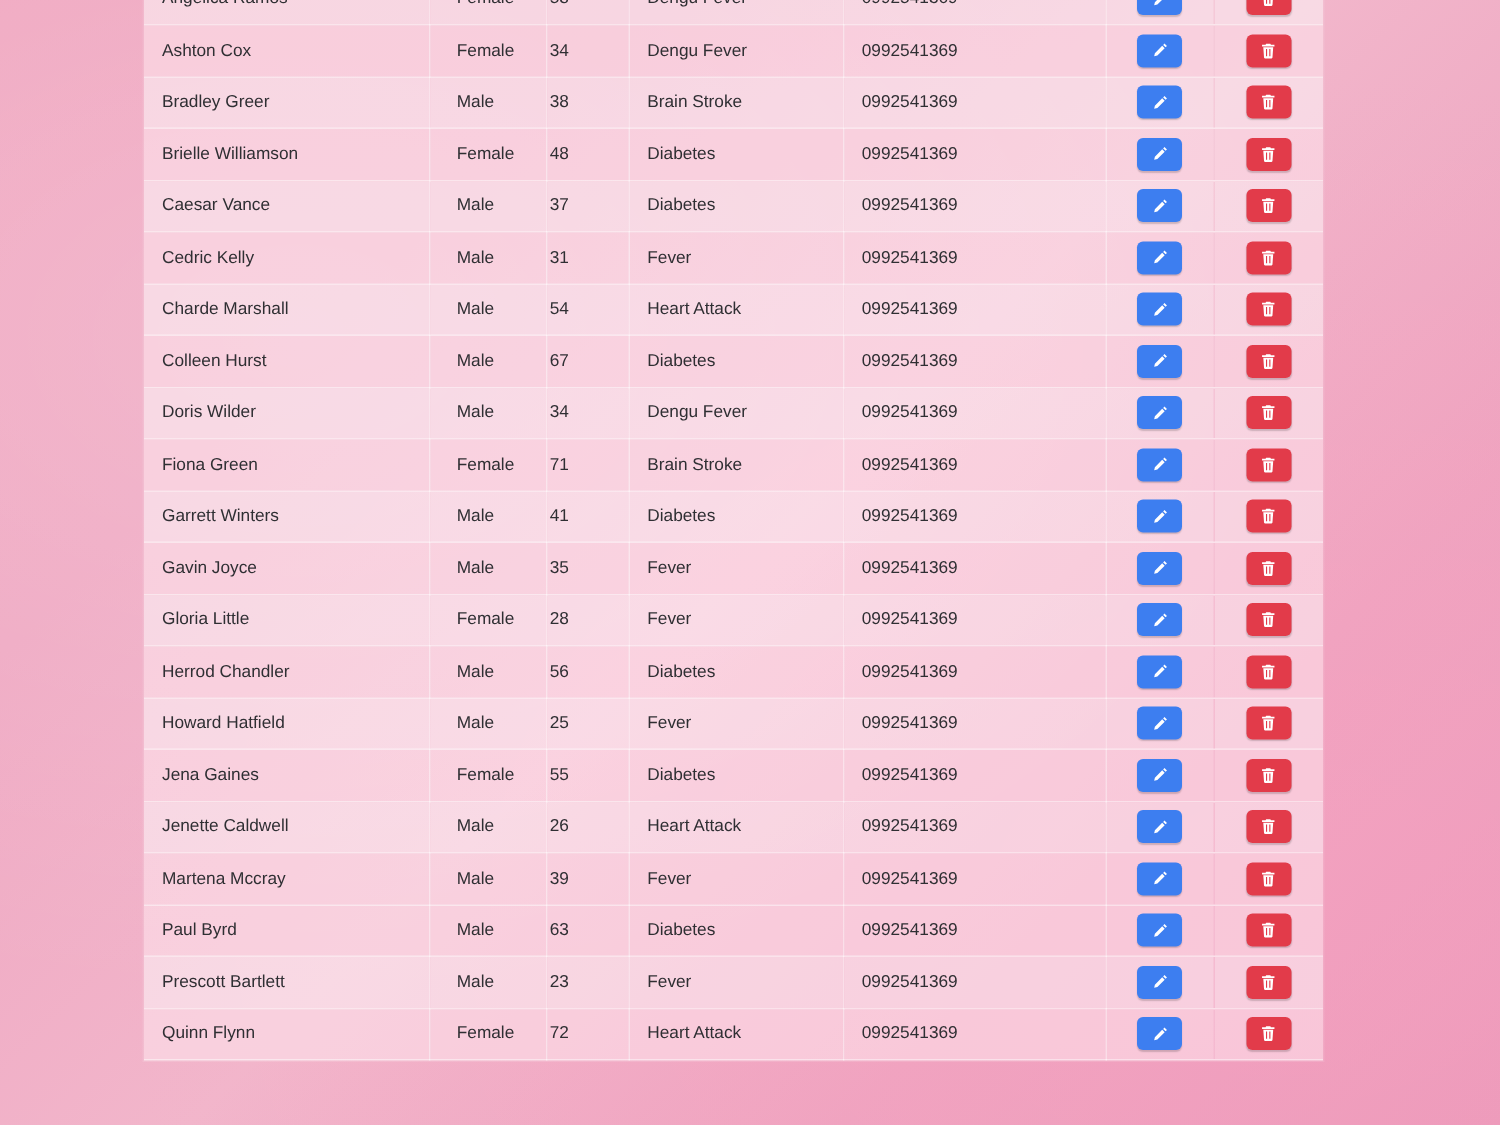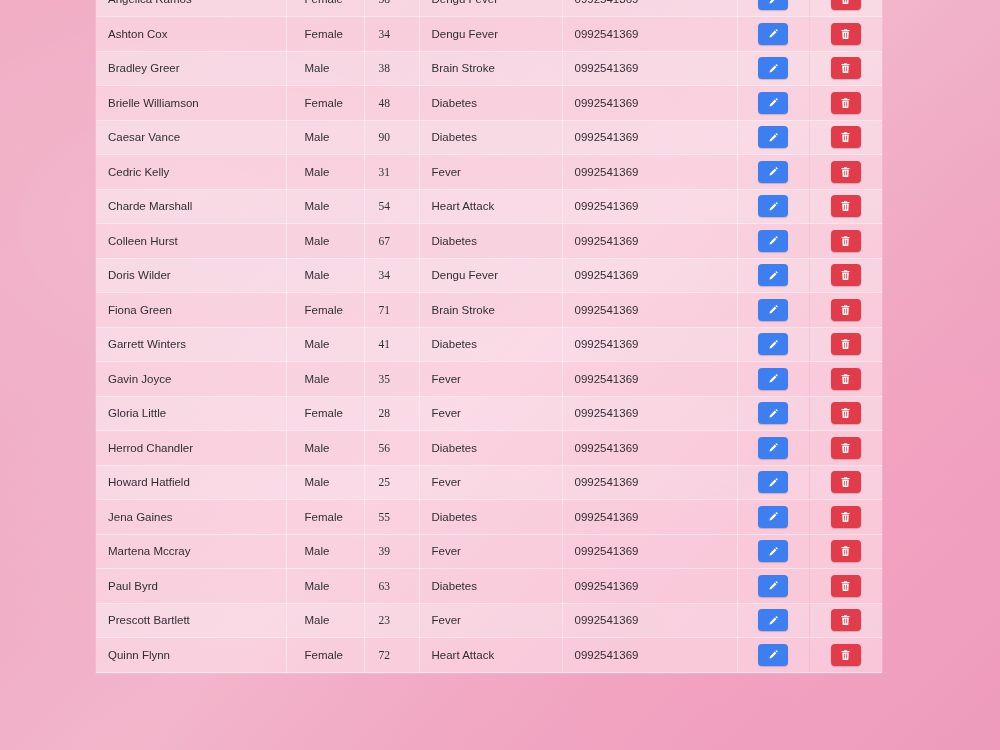--- a/index.html
+++ b/index.html
@@ -56,21 +56,21 @@
     font-size: 11.5px;
     color: #2f2f33;
     padding: 0 0 0 12px;
     border-bottom: 1px solid rgba(255,255,255,0.55);
     border-right: 1px solid rgba(255,255,255,0.5);
     vertical-align: middle;
     white-space: nowrap;
     overflow: hidden;
     text-overflow: ellipsis;
   }
-  td.col-age { padding-left: 14px; font-family: Liberation Serif, serif; }
+  td.col-age { padding-left: 2px; }
   td.col-gender { padding-left: 18px; }
   td.cell-action {
     border-right: none;
     padding: 0;
     text-align: center;
   }
   td.cell-action.edit { border-right: 1px solid rgba(255,255,255,0.0); }
 
   .btn {
     display: inline-flex;
@@ -190,21 +190,21 @@
               <span>
                 <svg width="11" height="12" viewBox="0 0 16 16" fill="#ffffff">
                   <path d="M6 1h4l.6 1H14v1.6H2V2h3.4L6 1zM3.2 4.4h9.6l-.7 10a.9.9 0 0 1-.9.8H4.8a.9.9 0 0 1-.9-.8l-.7-10zm2.6 1.6v7.2h1.1V6H5.8zm3.2 0v7.2h1.1V6H9z"></path>
                 </svg>
               </span>
             </button></td>
         </tr>
         <tr class="odd">
           <td class="col-name">Caesar Vance</td>
           <td class="col-gender">Male</td>
-          <td class="col-age">90</td>
+          <td class="col-age">37</td>
           <td class="col-disease">Diabetes</td>
           <td class="col-contact">0992541369</td>
           <td class="cell-action edit"><button class="btn btn-edit">
               <span>
                 <svg width="11" height="11" viewBox="0 0 16 16" fill="#ffffff">
                   <path d="M12.1 1.5l2.4 2.4-1.3 1.3-2.4-2.4 1.3-1.3zM9.9 3.7l2.4 2.4-7.1 7.1-3.1.7.7-3.1 7.1-7.1z"></path>
                 </svg>
               </span>
             </button></td>
           <td class="cell-action"><button class="btn btn-delete">
@@ -423,20 +423,41 @@
                   <path d="M6 1h4l.6 1H14v1.6H2V2h3.4L6 1zM3.2 4.4h9.6l-.7 10a.9.9 0 0 1-.9.8H4.8a.9.9 0 0 1-.9-.8l-.7-10zm2.6 1.6v7.2h1.1V6H5.8zm3.2 0v7.2h1.1V6H9z"></path>
                 </svg>
               </span>
             </button></td>
         </tr>
         <tr class="even">
           <td class="col-name">Jena Gaines</td>
           <td class="col-gender">Female</td>
           <td class="col-age">55</td>
           <td class="col-disease">Diabetes</td>
+          <td class="col-contact">0992541369</td>
+          <td class="cell-action edit"><button class="btn btn-edit">
+              <span>
+                <svg width="11" height="11" viewBox="0 0 16 16" fill="#ffffff">
+                  <path d="M12.1 1.5l2.4 2.4-1.3 1.3-2.4-2.4 1.3-1.3zM9.9 3.7l2.4 2.4-7.1 7.1-3.1.7.7-3.1 7.1-7.1z"></path>
+                </svg>
+              </span>
+            </button></td>
+          <td class="cell-action"><button class="btn btn-delete">
+              <span>
+                <svg width="11" height="12" viewBox="0 0 16 16" fill="#ffffff">
+                  <path d="M6 1h4l.6 1H14v1.6H2V2h3.4L6 1zM3.2 4.4h9.6l-.7 10a.9.9 0 0 1-.9.8H4.8a.9.9 0 0 1-.9-.8l-.7-10zm2.6 1.6v7.2h1.1V6H5.8zm3.2 0v7.2h1.1V6H9z"></path>
+                </svg>
+              </span>
+            </button></td>
+        </tr>
+        <tr class="odd">
+          <td class="col-name">Jenette Caldwell</td>
+          <td class="col-gender">Male</td>
+          <td class="col-age">26</td>
+          <td class="col-disease">Heart Attack</td>
           <td class="col-contact">0992541369</td>
           <td class="cell-action edit"><button class="btn btn-edit">
               <span>
                 <svg width="11" height="11" viewBox="0 0 16 16" fill="#ffffff">
                   <path d="M12.1 1.5l2.4 2.4-1.3 1.3-2.4-2.4 1.3-1.3zM9.9 3.7l2.4 2.4-7.1 7.1-3.1.7.7-3.1 7.1-7.1z"></path>
                 </svg>
               </span>
             </button></td>
           <td class="cell-action"><button class="btn btn-delete">
               <span>

